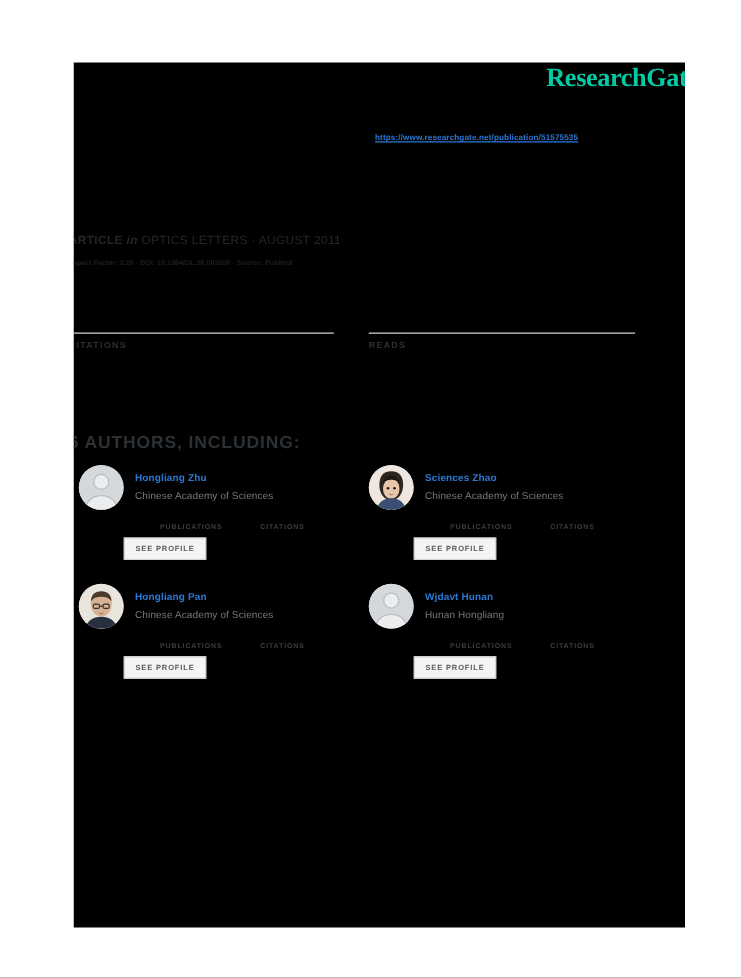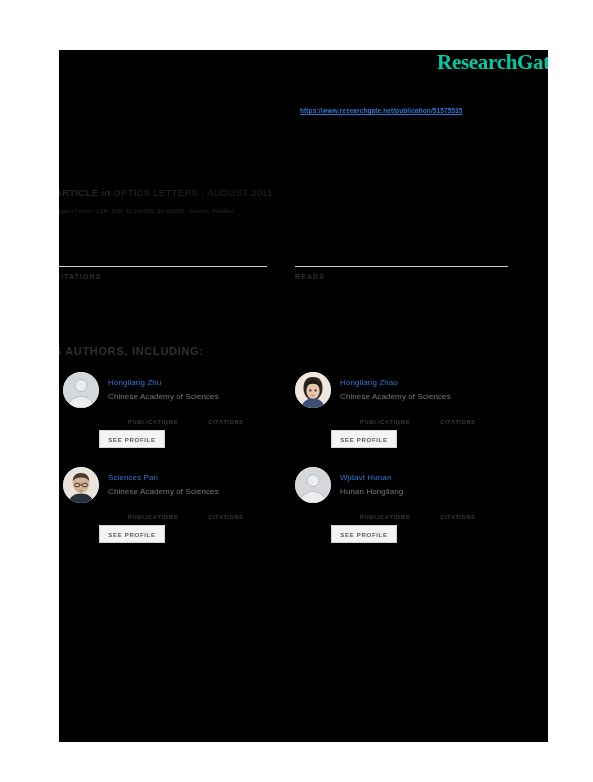--- a/index.html
+++ b/index.html
@@ -101,21 +101,21 @@
     font-weight: bold;
     letter-spacing: 1.1px;
     color: #2c3135;
   }
 
   
   #authors-heading {
     position: absolute;
     left: -4px;
     top: 295px;
-    font-size: 11px;
+    font-size: 14px;
     font-weight: bold;
     letter-spacing: 0.7px;
     color: #2c3135;
     white-space: nowrap;
   }
 
   .author-card { position: absolute; width: 228px; height: 92px; }
   #author-0 { left: 4px;   top: 322px; }
   #author-1 { left: 236px; top: 322px; }
   #author-2 { left: 4px;   top: 417px; }
@@ -131,21 +131,21 @@
     overflow: hidden;
     background: #d7dadd;
   }
   .avatar svg { display: block; }
 
   .author-name {
     position: absolute;
     left: 45px;
     top: 6px;
     font-size: 8px;
-    font-weight: normal;
+    font-weight: bold;
     letter-spacing: 0.1px;
     color: #2b78d4;
     white-space: nowrap;
   }
   .author-affil {
     position: absolute;
     left: 45px;
     top: 20px;
     font-size: 8px;
     letter-spacing: 0.1px;
@@ -262,21 +262,21 @@
         <circle cx="18" cy="18" r="18" fill="#efe6e0"></circle>
         <path d="M18 5c7 0 9.5 4.8 9.5 11 0 7.5-4.2 12-9.5 12S8.5 23.5 8.5 16C8.5 9.8 11 5 18 5z" fill="#2b2520"></path>
         <ellipse cx="18" cy="19" rx="6.6" ry="8.2" fill="#e8c6ab"></ellipse>
         <path d="M11.4 14.2c1.6-4 4-5.6 6.6-5.6s5 1.6 6.6 5.6c-1.4-1.6-3.8-2.4-6.6-2.4s-5.2.8-6.6 2.4z" fill="#1d1814"></path>
         <ellipse cx="15.4" cy="18.6" rx="1.1" ry="1.0" fill="#2a211b"></ellipse>
         <ellipse cx="20.6" cy="18.6" rx="1.1" ry="1.0" fill="#2a211b"></ellipse>
         <path d="M16.4 23.2c1 .7 2.2.7 3.2 0" stroke="#9b6c53" stroke-width="0.8" fill="none"></path>
         <path d="M6.5 36c.6-6.2 5.4-9.4 11.5-9.4S28.9 29.8 29.5 36z" fill="#3c4f73"></path>
       </svg>
     </div>
-    <div class="author-name">Hongliang Zhao</div>
+    <div class="author-name">Sciences Zhao</div>
     <div class="author-affil">Chinese Academy of Sciences</div>
     <div class="author-metrics">
       <div class="metric metric-publications">
         <span class="metric-number"></span>
         <span class="metric-label">PUBLICATIONS</span>
       </div>
       <div class="metric metric-citations">
         <span class="metric-number"></span>
         <span class="metric-label">CITATIONS</span>
       </div>
@@ -290,21 +290,21 @@
         <circle cx="18" cy="18" r="18" fill="#e9e4dc"></circle>
         <path d="M18 6.5c5.6 0 8.4 3.6 8.4 8.6 0 6.6-3.6 11-8.4 11s-8.4-4.4-8.4-11c0-5 2.8-8.6 8.4-8.6z" fill="#d8b294"></path>
         <path d="M9.8 14c0-5.2 3.2-8 8.2-8s8.2 2.8 8.2 8c-1.6-2.6-4.6-3.6-8.2-3.6S11.4 11.4 9.8 14z" fill="#4a3a2c"></path>
         <rect x="11.6" y="16.3" width="5.0" height="3.4" rx="1.4" fill="none" stroke="#2e2e30" stroke-width="0.9"></rect>
         <rect x="19.4" y="16.3" width="5.0" height="3.4" rx="1.4" fill="none" stroke="#2e2e30" stroke-width="0.9"></rect>
         <path d="M16.6 17.9h2.8" stroke="#2e2e30" stroke-width="0.9"></path>
         <path d="M16.3 23.4c1.1.8 2.3.8 3.4 0" stroke="#8c6046" stroke-width="0.8" fill="none"></path>
         <path d="M5.5 36c.8-6.4 6-9.6 12.5-9.6S29.7 29.6 30.5 36z" fill="#27303c"></path>
       </svg>
     </div>
-    <div class="author-name">Sciences Pan</div>
+    <div class="author-name">Hongliang Pan</div>
     <div class="author-affil">Chinese Academy of Sciences</div>
     <div class="author-metrics">
       <div class="metric metric-publications">
         <span class="metric-number"></span>
         <span class="metric-label">PUBLICATIONS</span>
       </div>
       <div class="metric metric-citations">
         <span class="metric-number"></span>
         <span class="metric-label">CITATIONS</span>
       </div>

